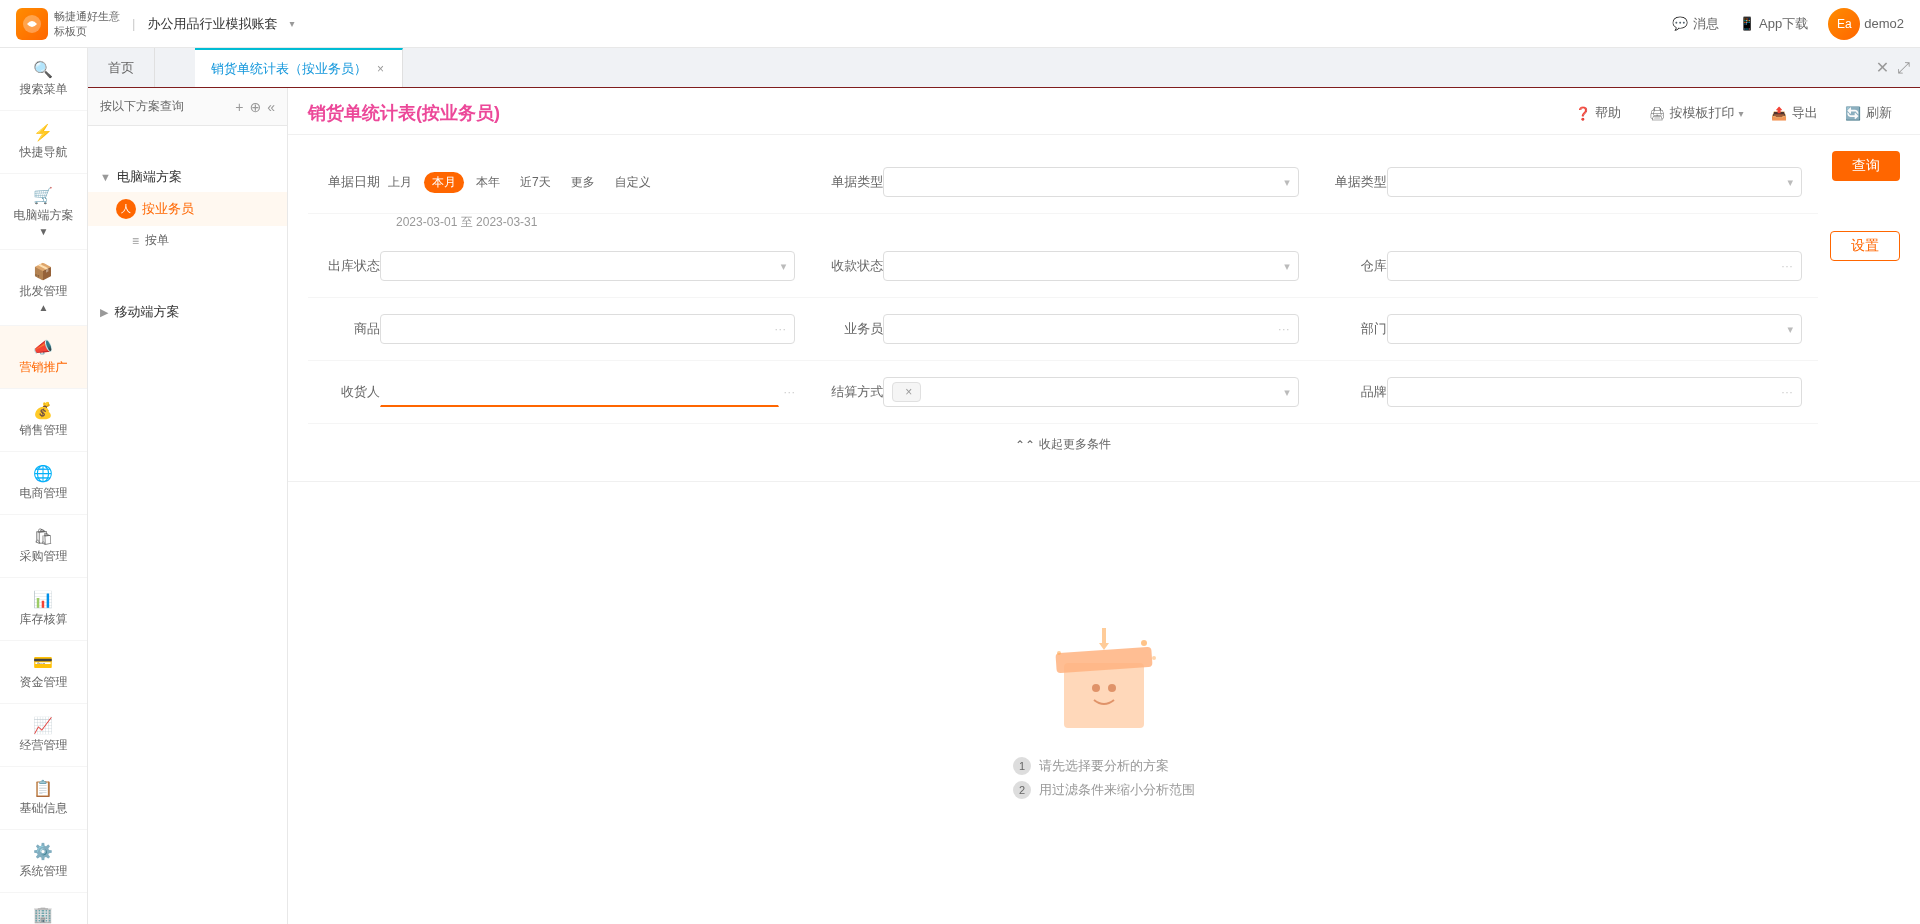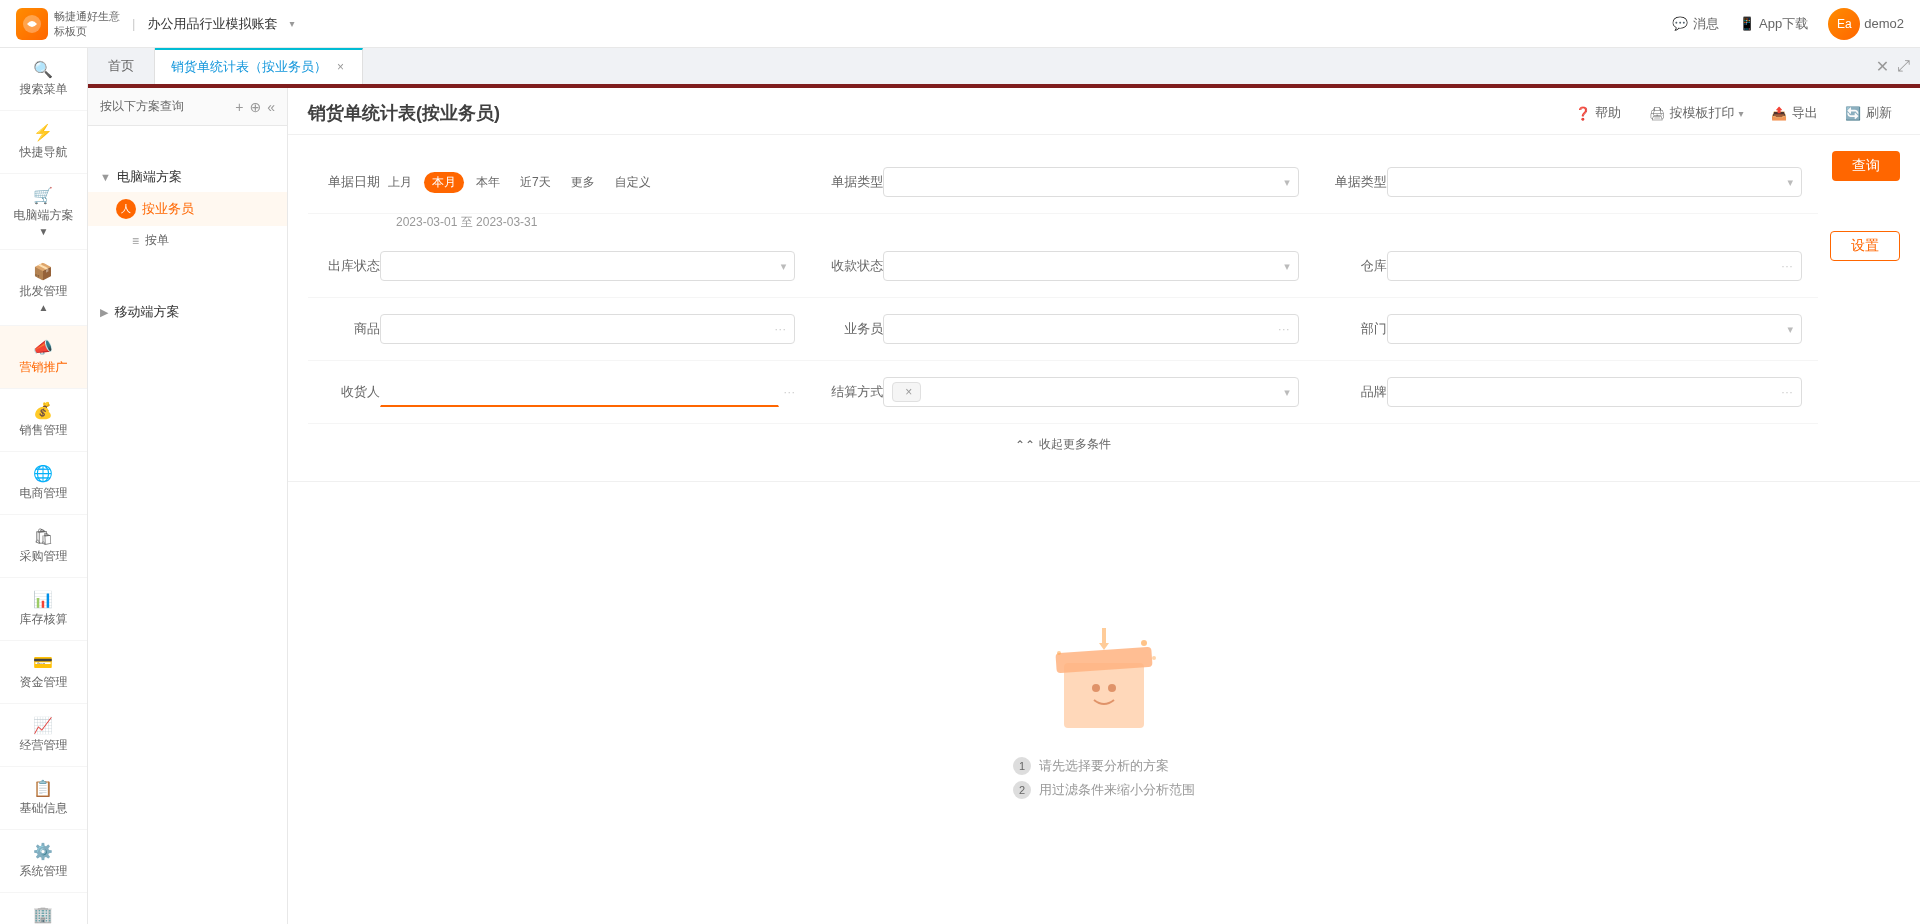--- a/index.html
+++ b/index.html
@@ -109,21 +109,21 @@
       flex: 1;
       display: flex;
       flex-direction: column;
       overflow: hidden;
     }
     .tab-bar {
       height: 40px;
       background: #f0f2f5;
       display: flex;
       align-items: stretch;
-      border-bottom: 4px solid #7f1d1d;
+      border-bottom: 1px solid #7f1d1d;
       flex-shrink: 0;
     }
     .tab-home {
       padding: 0 20px;
       background: #f0f2f5;
       display: flex;
       align-items: center;
       cursor: pointer;
       font-size: 13px;
       color: #666;
@@ -133,20 +133,21 @@
       padding: 0 16px;
       background: #fff;
       display: flex;
       align-items: center;
       gap: 8px;
       cursor: pointer;
       font-size: 13px;
       color: #333;
       border-right: 1px solid #e0e0e0;
       position: relative;
+      margin-left: 40px;
     }
     .tab-item.active {
       background: #fff;
       color: #1296db;
       border-top: 2px solid #00bcd4;
     }
     .tab-close {
       font-size: 12px;
       color: #999;
       cursor: pointer;
@@ -267,21 +268,21 @@
       padding: 12px 20px 8px;
       display: flex;
       align-items: center;
       justify-content: space-between;
       border-bottom: 1px solid #f0f0f0;
       flex-shrink: 0;
     }
     .page-title {
       font-size: 18px;
       font-weight: 600;
-      color: #404040;
+      color: #ec4899;
     }
     .page-actions {
       display: flex;
       align-items: center;
       gap: 12px;
     }
     .page-action-btn {
       display: flex;
       align-items: center;
       gap: 4px;

